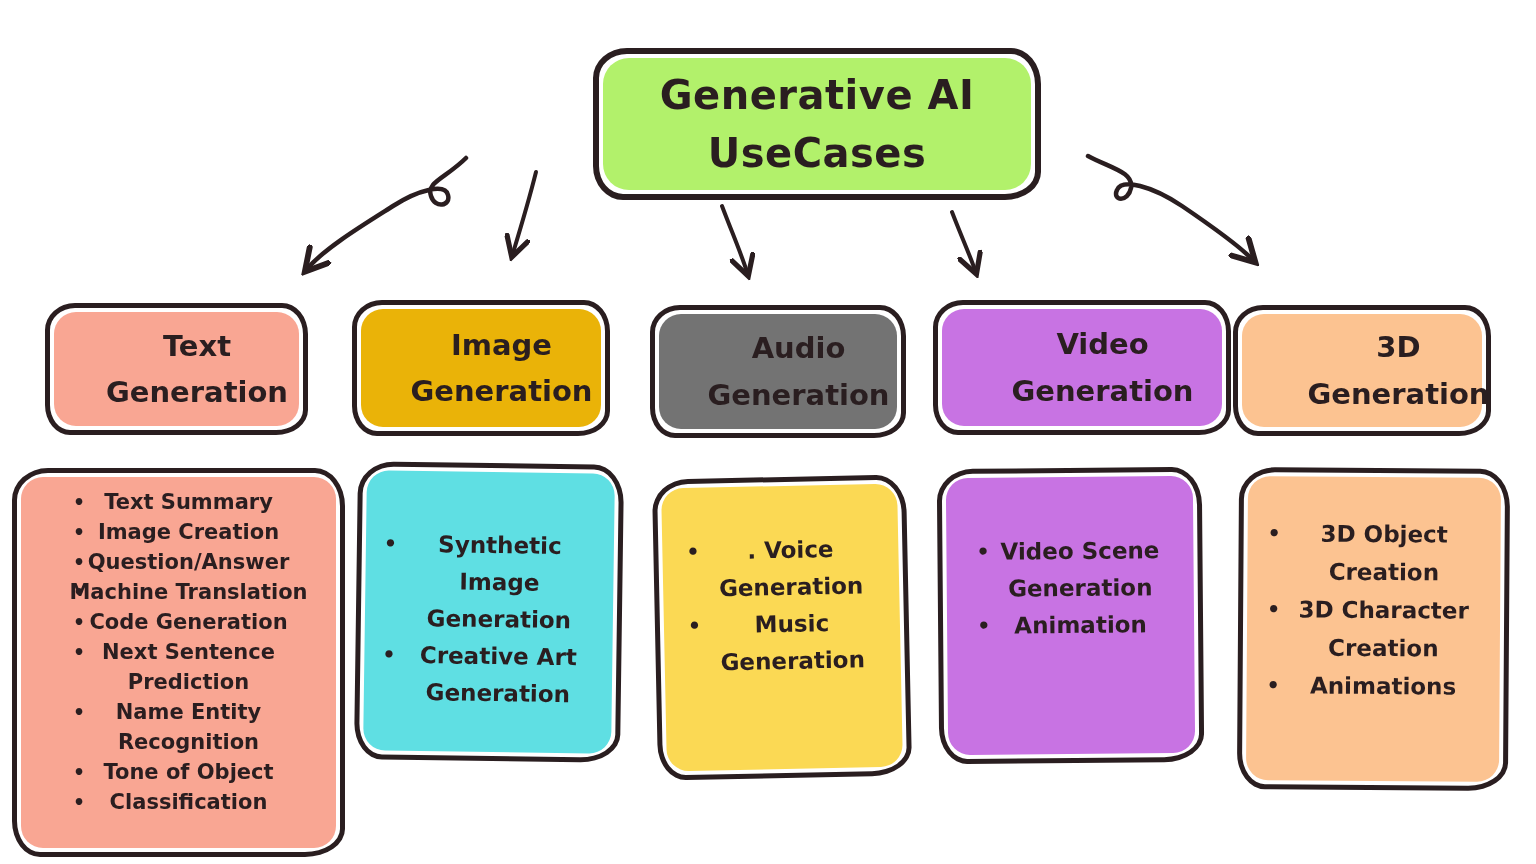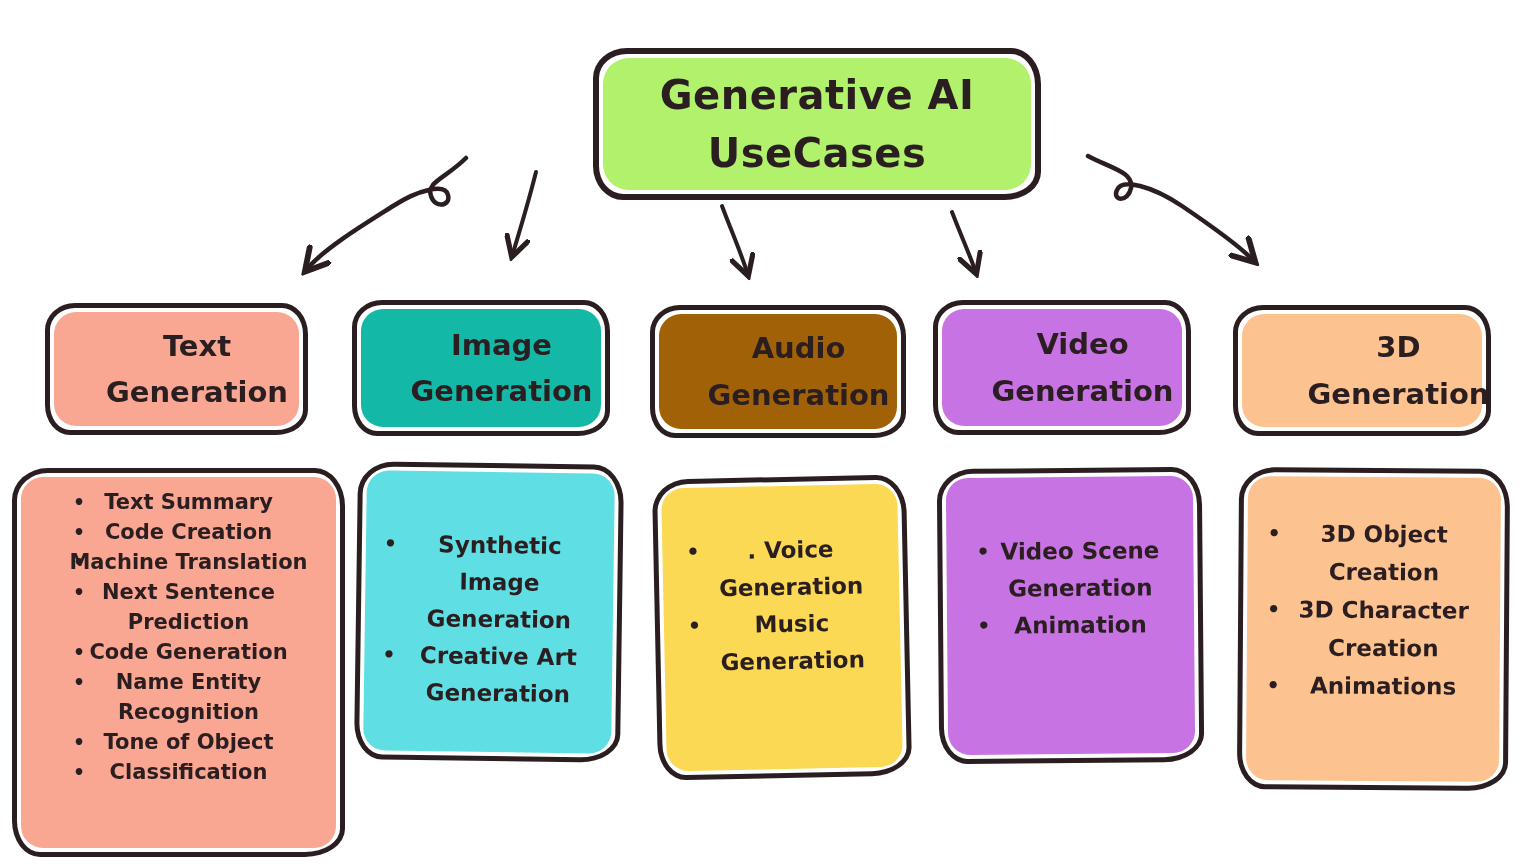--- a/index.html
+++ b/index.html
@@ -32,21 +32,21 @@
     font-weight:bold;text-align:center;
   }
   ul.items li{position:relative;padding:0 14px 0 34px;}
   ul.items li::before{
     content:"\2022";position:absolute;font-size:.9em;
   }
   
   #hdr-text {left:45px;  top:303px;width:263px;height:132px;}
   #hdr-image{left:352px; top:300px;width:258px;height:136px;}
   #hdr-audio{left:650px; top:305px;width:256px;height:133px;}
-  #hdr-video{left:933px; top:300px;width:258px;height:135px;}
+  #hdr-video{left:933px; top:300px;width:298px;height:135px;}
   #hdr-3d   {left:1233px;top:305px;width:258px;height:131px;}
 
   #lst-text {left:12px;  top:468px;width:333px;height:389px;}
   #lst-image{left:356px; top:463px;width:266px;height:298px;transform:rotate(0.8deg);}
   #lst-audio{left:655px; top:477px;width:254px;height:301px;transform:rotate(-1.2deg);}
   #lst-video{left:938px; top:468px;width:265px;height:295px;transform:rotate(-0.5deg);}
   #lst-3d   {left:1238px;top:468px;width:271px;height:322px;transform:rotate(0.4deg);}
 
   #lst-text  ul.items{font-size:21px;line-height:30px;padding-top:10px;}
   #lst-text  ul.items li::before{left:52px;}
@@ -86,27 +86,27 @@
     </div>
   </div>
 
   <div class="sketch-box hdr" id="hdr-text">
     <div class="fill" style="background-color: rgb(249, 166, 147);">
       <div class="hdr-label">Text
 Generation</div>
     </div>
   </div>
   <div class="sketch-box hdr" id="hdr-image">
-    <div class="fill" style="background-color: #14b8a6;">
+    <div class="fill" style="background-color: #eab308;">
       <div class="hdr-label">Image
 Generation</div>
     </div>
   </div>
   <div class="sketch-box hdr" id="hdr-audio">
-    <div class="fill" style="background-color: #a16207;">
+    <div class="fill" style="background-color: #737373;">
       <div class="hdr-label">Audio
 Generation</div>
     </div>
   </div>
   <div class="sketch-box hdr" id="hdr-video">
     <div class="fill" style="background-color: rgb(200, 115, 227);">
       <div class="hdr-label">Video
 Generation</div>
     </div>
   </div>
@@ -114,24 +114,25 @@
     <div class="fill" style="background-color: rgb(252, 195, 145); padding-left: 32px;">
       <div class="hdr-label">3D
 Generation</div>
     </div>
   </div>
 
   <div class="sketch-box lst" id="lst-text">
     <div class="fill col-fill" style="background-color: rgb(249, 166, 147);">
       <ul class="items">
           <li>Text Summary</li>
-          <li>Code Creation</li>
+          <li>Image Creation</li>
+          <li>Question/Answer</li>
           <li>Machine Translation</li>
+          <li>Code Generation</li>
           <li>Next Sentence Prediction</li>
-          <li>Code Generation</li>
           <li>Name Entity Recognition</li>
           <li>Tone of Object</li>
           <li>Classification</li>
         </ul>
     </div>
   </div>
   <div class="sketch-box lst" id="lst-image">
     <div class="fill col-fill" style="background-color: rgb(95, 223, 227);">
       <ul class="items">
           <li>Synthetic Image Generation</li>

